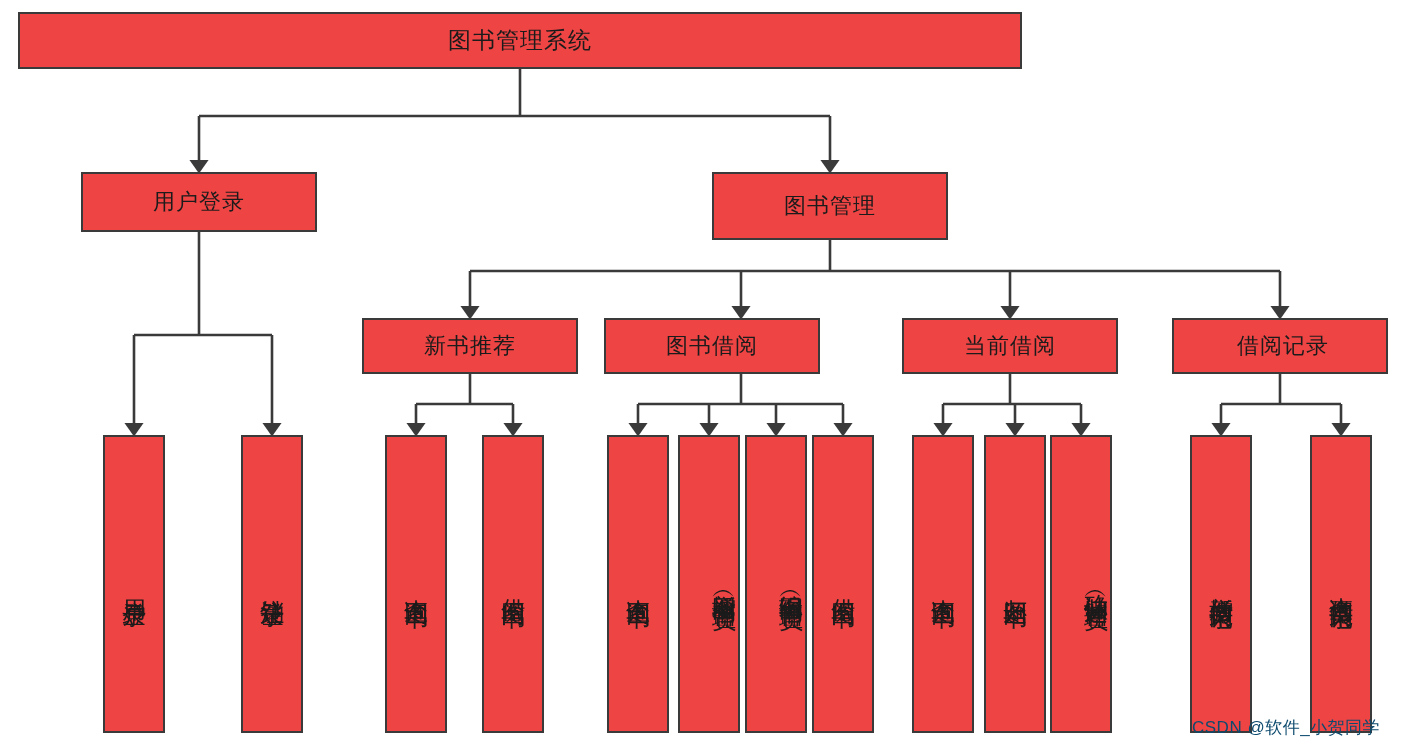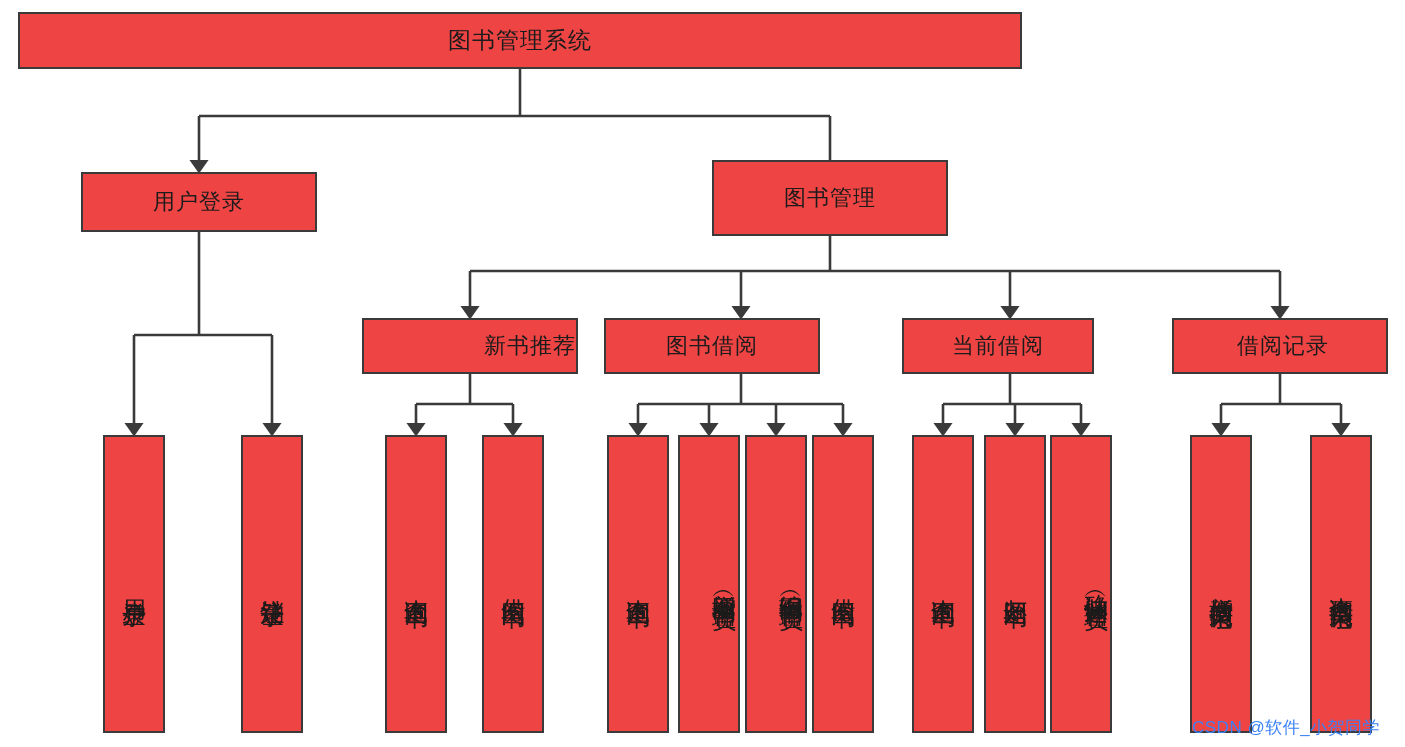--- a/index.html
+++ b/index.html
@@ -56,21 +56,21 @@
   }
   .leaf {
     align-items: flex-start;
     justify-content: center;
   }
   .leaf.center {
     align-items: center;
   }
   .watermark {
     position: absolute;
-    color: #3b82f6;
+    color: #0c4a6e;
     font-size: 17px;
     letter-spacing: 0.5px;
     white-space: nowrap;
     user-select: none;
   }
 </style>
 </head>
 <body>
 
 <div id="canvas">
@@ -125,31 +125,31 @@
     </g>
   </svg>
 
   <div class="node node-h node-root" style="left:18px; top:12px; width:1004px; height:57px;">
     <span>图书管理系统</span>
   </div>
 
   <div class="node node-h" style="left:81px; top:172px; width:236px; height:60px;">
     <span>用户登录</span>
   </div>
-  <div class="node node-h" style="left:712px; top:160px; width:236px; height:76px;">
+  <div class="node node-h" style="left:712px; top:172px; width:236px; height:68px;">
     <span>图书管理</span>
   </div>
 
-  <div class="node node-h" style="left:362px; top:318px; width:216px; height:56px;justify-content:flex-end;">
+  <div class="node node-h" style="left:362px; top:318px; width:216px; height:56px;">
     <span>新书推荐</span>
   </div>
   <div class="node node-h" style="left:604px; top:318px; width:216px; height:56px;">
     <span>图书借阅</span>
   </div>
-  <div class="node node-h" style="left:902px; top:318px; width:192px; height:56px;justify-content:center;">
+  <div class="node node-h" style="left:902px; top:318px; width:216px; height:56px;justify-content:center;">
     <span>当前借阅</span>
   </div>
   <div class="node node-h" style="left:1172px; top:318px; width:216px; height:56px;padding-left:6px;">
     <span>借阅记录</span>
   </div>
 
   <div class="node node-v leaf center" style="left:103px; top:435px; width:62px; height:298px;">
     <span>用户登录</span>
   </div>
   <div class="node node-v leaf center" style="left:241px; top:435px; width:62px; height:298px;">

